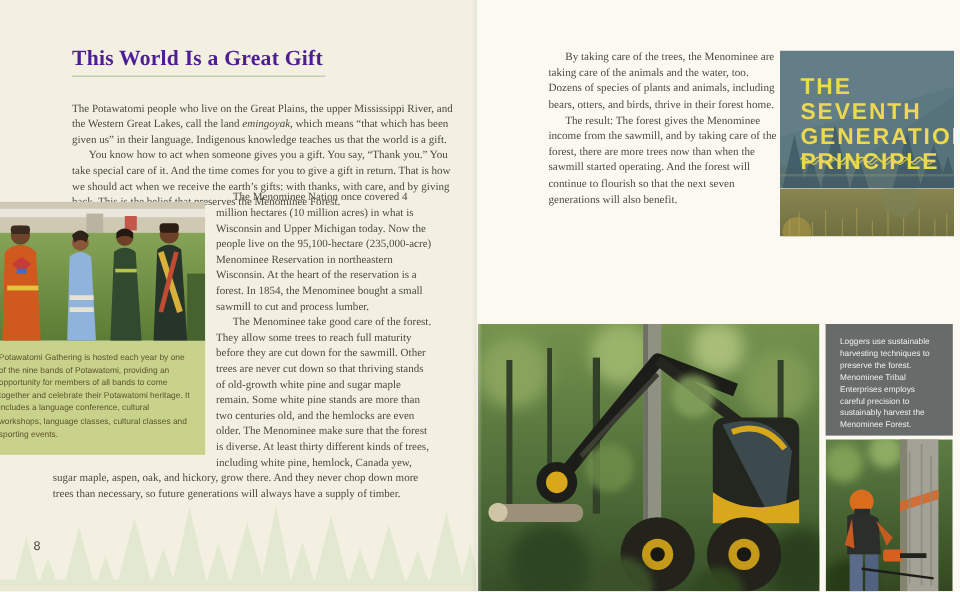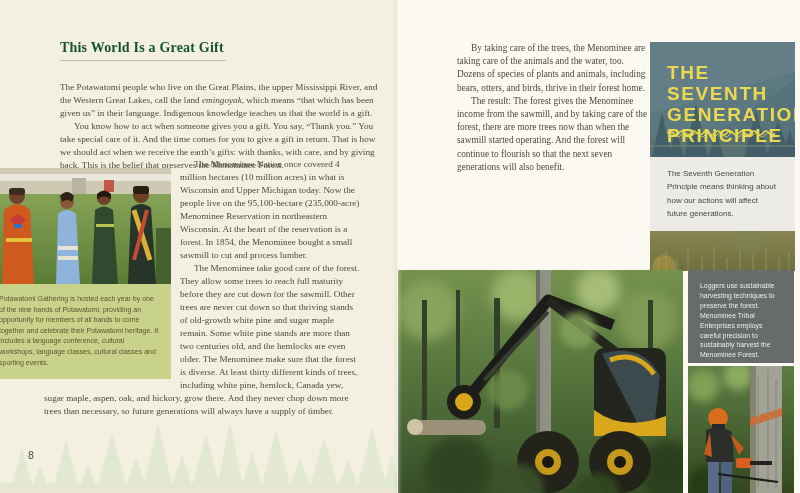--- a/index.html
+++ b/index.html
@@ -6,21 +6,21 @@
   #spread{position:relative;width:800px;height:493px;overflow:hidden;
     font-family:"Liberation Serif",serif;background:#f3f0e2;}
   .page{position:absolute;top:0;height:493px;}
   #left-page{left:0;width:397px;background:#f3f0e2;}
   #right-page{left:397px;width:403px;background:#fbf9f2;}
   #spine{position:absolute;left:393px;top:0;width:9px;height:493px;
     background:linear-gradient(90deg,rgba(90,80,50,0) 0%,rgba(90,80,50,.07) 45%,rgba(255,255,255,.25) 60%,rgba(90,80,50,0) 100%);}
   .watermark{position:absolute;left:0;bottom:0;width:397px;height:80px;}
 
   h2.sec{display:inline-block;margin:0;padding:0 2px 4px 0;
-    font-size:14px;font-weight:bold;letter-spacing:.2px;color:#14532d;
+    font-size:18px;font-weight:bold;letter-spacing:.2px;color:#4c1d95;
     border-bottom:1px solid #b9c3ac;font-family:Liberation Serif, serif;}
   .body-txt{font-size:9.2px;line-height:13px;color:#4b4b41;text-align:left;}
   .body-txt p{margin:0 0 0 0;}
   .indent{text-indent:14px;}
 
   #lp-col{position:absolute;left:60px;top:38px;width:318px;}
   #lp-col .body-txt{margin-top:20px;}
   #lp-flow{position:absolute;left:44px;top:158px;width:318px;}
   .photo-float{float:left;width:187px;margin:10px 9px 4px -60px;}
   #gathering-photo{display:block;width:187px;height:116px;}
@@ -166,21 +166,20 @@
             <polygon points="132,115 140,88 145,104 145,115"></polygon>
           </g>
           <path d="M0 104 h145" stroke="#8f9a7a" stroke-width="2" opacity="0.35"></path>
         </svg>
         <h3 id="sidebar-title">THE SEVENTH GENERATION PRINCIPLE</h3>
         <svg id="squiggle" width="112" height="10" viewBox="0 0 112 10">
           <path d="M0 5 Q3 1 6 5 T12 5 T18 5 T24 5 T30 5 T36 5 T42 5 T48 5 T54 5 T60 5 T66 5 T72 5 T78 5 T84 5 T90 5 T96 5 T102 5 T108 5" fill="none" stroke="#e7d74b" stroke-width="1.3"></path>
           <path d="M2 7 Q5 3 8 7 T14 7 T20 7 T26 7 T32 7 T38 7 T44 7 T50 7 T56 7 T62 7 T68 7 T74 7 T80 7 T86 7 T92 7 T98 7 T104 7 T110 7" fill="none" stroke="#e7d74b" stroke-width="1" opacity="0.8"></path>
         </svg>
       </div>
-      <div id="sidebar-body">The Seventh Generation Principle means thinking about how our actions will affect future generations.</div>
       <svg id="meadow-photo" viewBox="0 0 145 40" preserveAspectRatio="none">
         <defs>
           <linearGradient id="meadowG" x1="0" y1="0" x2="0" y2="1">
             <stop offset="0" stop-color="#8a8551"></stop>
               <stop offset="1" stop-color="#6e6f40"></stop>
           </linearGradient>
         </defs>
         <rect width="145" height="40" fill="url(#meadowG)"></rect>
         <g stroke="#a89b55" stroke-width="1" opacity="0.7">
           <path d="M8 40 v-14"></path>

